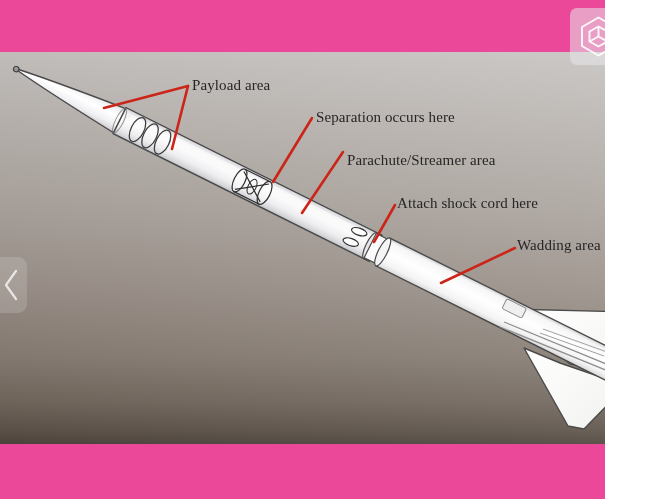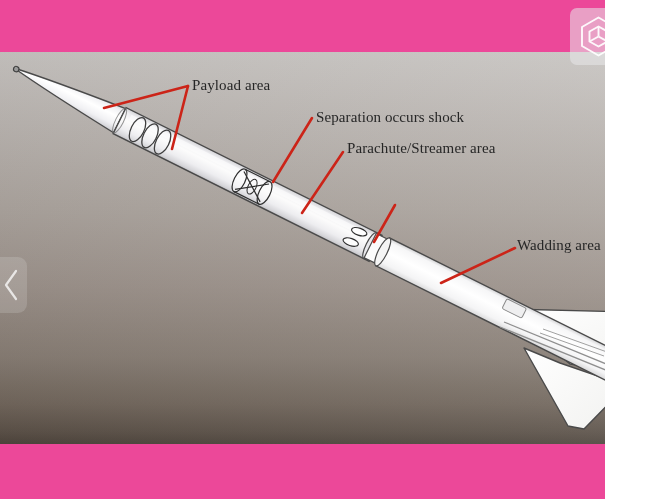--- a/index.html
+++ b/index.html
@@ -16,21 +16,21 @@
         #c8c5c2 0%, #bbb6b2 18%, #aba49e 40%, #9a9089 60%,
         #857b72 78%, #6e6359 90%, #584e45 97%, #4a4139 100%);
   }
   .art{position:absolute;left:0;top:0;}
   .label{
     position:absolute;white-space:nowrap;color:#262626;
     font-size:15px;line-height:1.15;letter-spacing:0.1px;
   }
   .lbl-payload   {left:192px;top:25px;}
   .lbl-separation{left:316px;top:57px;}
-  .lbl-parachute {left:347px;top:88px;}
+  .lbl-parachute {left:347px;top:100px;}
   .lbl-shock     {left:397px;top:143px;}
   .lbl-wadding   {left:517px;top:185px;}
 
   
   .topbar-btn{
     position:absolute;top:8px;width:57px;height:57px;border-radius:7px;
     background:rgba(232,232,233,0.55);z-index:6;cursor:pointer;
   }
   .btn-3d{left:570px;}
   .btn-fs{left:632px;}
@@ -162,22 +162,23 @@
         <line x1="188" y1="34" x2="104" y2="56"></line>
         <line x1="188" y1="34" x2="172" y2="97"></line>
         <line x1="312" y1="66" x2="273" y2="130"></line>
         <line x1="343" y1="100" x2="302" y2="161"></line>
         <line x1="395" y1="153" x2="374" y2="190"></line>
         <line x1="515" y1="196" x2="441" y2="231"></line>
       </g>
     </svg>
 
     <div class="label lbl-payload">Payload area</div>
-    <div class="label lbl-separation">Separation occurs shock</div>
+    <div class="label lbl-separation">Separation occurs here</div>
     <div class="label lbl-parachute">Parachute/Streamer area</div>
+    <div class="label lbl-shock">Attach shock cord here</div>
     <div class="label lbl-wadding">Wadding area</div>
 
     <div class="navbtn nav-left">
       <svg width="16" height="36" viewBox="0 0 16 36">
         <polyline points="13,4 3,18 13,32" fill="none" stroke="rgba(255,255,255,0.75)" stroke-width="2.2" stroke-linecap="round" stroke-linejoin="round"></polyline>
       </svg>
     </div>
 
     <div class="navbtn nav-right">
       <svg width="16" height="36" viewBox="0 0 16 36">

